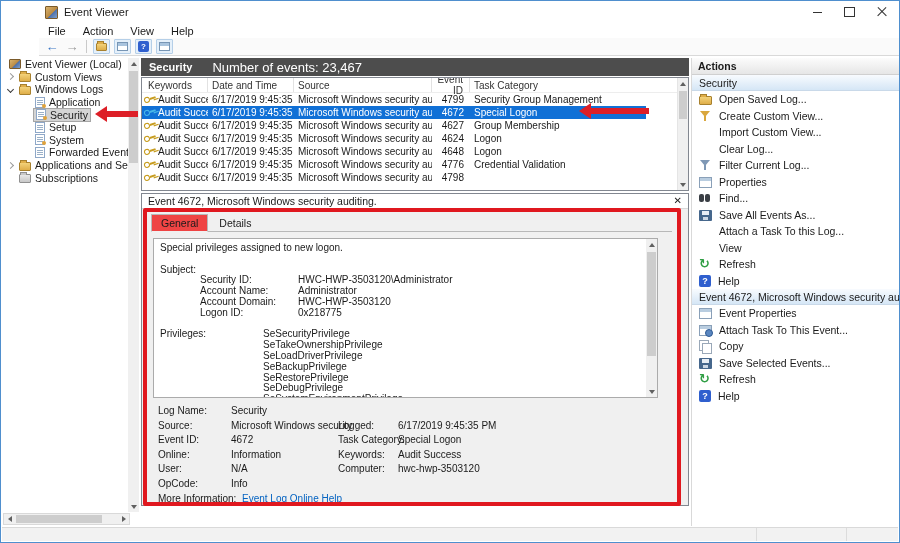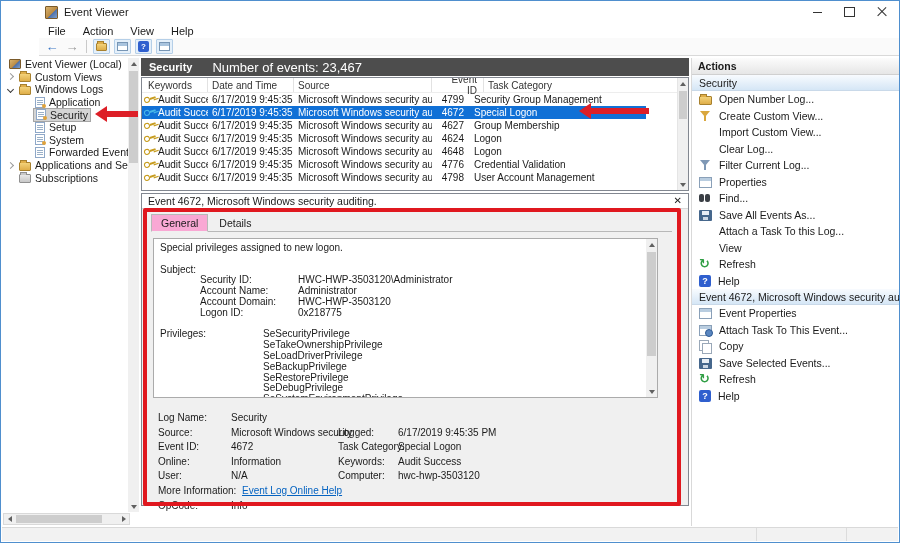--- a/index.html
+++ b/index.html
@@ -87,30 +87,30 @@
   .trow.sel .key::before{border-color:#49b8e8;}
   .trow.sel .key::after{background:#49b8e8;box-shadow:3px 2px 0 -0.4px #49b8e8;}
   .tbl-vscroll{right:0;top:0;bottom:0;border-left:1px solid #e5e5e5;}
   
   .detail-panel{position:absolute;left:140px;top:192px;width:548px;height:313px;background:#f0f0f0;border:1px solid #828790;}
   .d-title{height:15px;background:#fff;font-size:10.5px;display:flex;align-items:center;padding:0 6px;border-bottom:1px solid #d9d9d9;}
   .d-close{margin-left:auto;font-size:10px;font-weight:bold;color:#222;line-height:10px;}
   .d-close::after{content:"✕";}
   .tabstrip{position:absolute;left:9px;top:21px;right:16px;height:17px;display:flex;align-items:flex-end;border-bottom:1px solid #b8b8b8;font-size:10.5px;}
   .tab{padding:2px 9px;margin-right:2px;}
-  .tab.active{background:#f9a8d4;border:1px solid #b8b8b8;border-bottom:1px solid #f0f0f0;margin-bottom:-1px;}
+  .tab.active{background:#ef4444;border:1px solid #b8b8b8;border-bottom:1px solid #f0f0f0;margin-bottom:-1px;}
   .textbox{position:absolute;left:11px;top:44px;width:505px;height:160px;background:#fff;border:1px solid #ababab;overflow:hidden;font-size:10px;padding:4px 0 0 6px;}
   .ln{height:10.8px;line-height:10.8px;white-space:nowrap;}
   .ind1{padding-left:40px;}
   .sk{display:inline-block;width:98px;}
   .pk{display:inline-block;width:103px;}
   .tb-vscroll{right:0;top:0;bottom:0;}
   .fields{position:absolute;left:16px;top:206px;width:520px;height:104px;font-size:10px;}
   .frow{position:relative;height:14.6px;}
-  .fp{position:absolute;top:12px;white-space:nowrap;}
+  .fp{position:absolute;top:5px;white-space:nowrap;}
   .p0{left:0;} .p1{left:73px;} .p2{left:180px;} .p3{left:240px;} .p1b{left:84px;}
   .link{color:#0563c1;text-decoration:underline;}
   
   .actions{position:absolute;left:690px;top:57px;width:225px;bottom:16px;background:#fff;border-left:1px solid #d9d9d9;font-size:10.5px;overflow:hidden;}
   .act-header{height:17px;background:linear-gradient(#fcfcfc,#e6e6e6);border-bottom:1px solid #d0d0d0;font-weight:bold;display:flex;align-items:center;padding-left:6px;}
   .act-sec{height:16px;background:linear-gradient(#f8fbfe,#d5e6f6);border-bottom:1px solid #c9d9e9;display:flex;align-items:center;padding:0 7px;white-space:nowrap;overflow:hidden;}
   .act-sec .collapse{margin-left:auto;font-size:7px;color:#404040;}
   .act-sec .collapse::after{content:"▲";}
   .act-item{height:16.5px;display:flex;align-items:center;padding:0 7px;}
   .act-label{white-space:nowrap;overflow:hidden;}
@@ -276,21 +276,21 @@
   <div class="sec-header">
     <span class="t">Security</span>
     <span class="c">Number of events: 23,467</span>
   </div>
 
   <div class="table-panel">
     <div class="thead">
       <span class="c-kw" style="padding-left:6px;">Keywords</span>
       <span class="c-dt">Date and Time</span>
       <span class="c-src">Source</span>
-      <span class="c-id" style="justify-content:flex-end;margin-left:14px;">Event ID</span>
+      <span class="c-id" style="justify-content:flex-end;">Event ID</span>
       <span class="c-tc" style="border-right:none;">Task Category</span>
     </div>
     <div class="trow">
       <span class="c-kw">
           <i class="key"></i>
           <span>Audit Success</span>
         </span>
       <span class="c-dt">6/17/2019 9:45:35 PM</span>
       <span class="c-src">Microsoft Windows security auditing.</span>
       <span class="c-id">4799</span>
@@ -347,21 +347,20 @@
       <span class="c-tc">Credential Validation</span>
     </div>
     <div class="trow">
       <span class="c-kw">
           <i class="key"></i>
           <span>Audit Success</span>
         </span>
       <span class="c-dt">6/17/2019 9:45:35 PM</span>
       <span class="c-src">Microsoft Windows security auditing.</span>
       <span class="c-id">4798</span>
-      <span class="c-tc">User Account Management</span>
     </div>
     <div class="vscroll tbl-vscroll">
       <span class="sb-arrow" style="top:0">
           <span class="sb-tri-up"></span>
         </span>
       <span class="sb-thumb" style="top:13px;height:28px;"></span>
       <span class="sb-arrow" style="bottom:0">
           <span class="sb-tri-dn"></span>
         </span>
     </div>
@@ -425,40 +424,40 @@
         <span class="fp p2">Keywords:</span>
         <span class="fp p3">Audit Success</span>
       </div>
       <div class="frow">
         <span class="fp p0">User:</span>
         <span class="fp p1">N/A</span>
         <span class="fp p2">Computer:</span>
         <span class="fp p3">hwc-hwp-3503120</span>
       </div>
       <div class="frow">
+        <span class="fp p0">OpCode:</span>
+        <span class="fp p1">Info</span>
+      </div>
+      <div class="frow">
         <span class="fp p0">More Information:</span>
         <span class="fp p1b link">Event Log Online Help</span>
-      </div>
-      <div class="frow">
-        <span class="fp p0">OpCode:</span>
-        <span class="fp p1">Info</span>
       </div>
     </div>
   </div>
 
   <div class="actions">
     <div class="act-header">Actions</div>
 
     <div class="act-sec">
       <span>Security</span>
       <span class="collapse"></span>
     </div>
     <div class="act-item">
         <span class="ai ai-folder"></span>
-        <span class="act-label">Open Number Log...</span>
+        <span class="act-label">Open Saved Log...</span>
       </div>
     <div class="act-item">
         <span class="ai ai-funnel gold"></span>
         <span class="act-label">Create Custom View...</span>
       </div>
     <div class="act-item">
         <span class="ai ai-blank"></span>
         <span class="act-label">Import Custom View...</span>
       </div>
     <div class="act-item">

